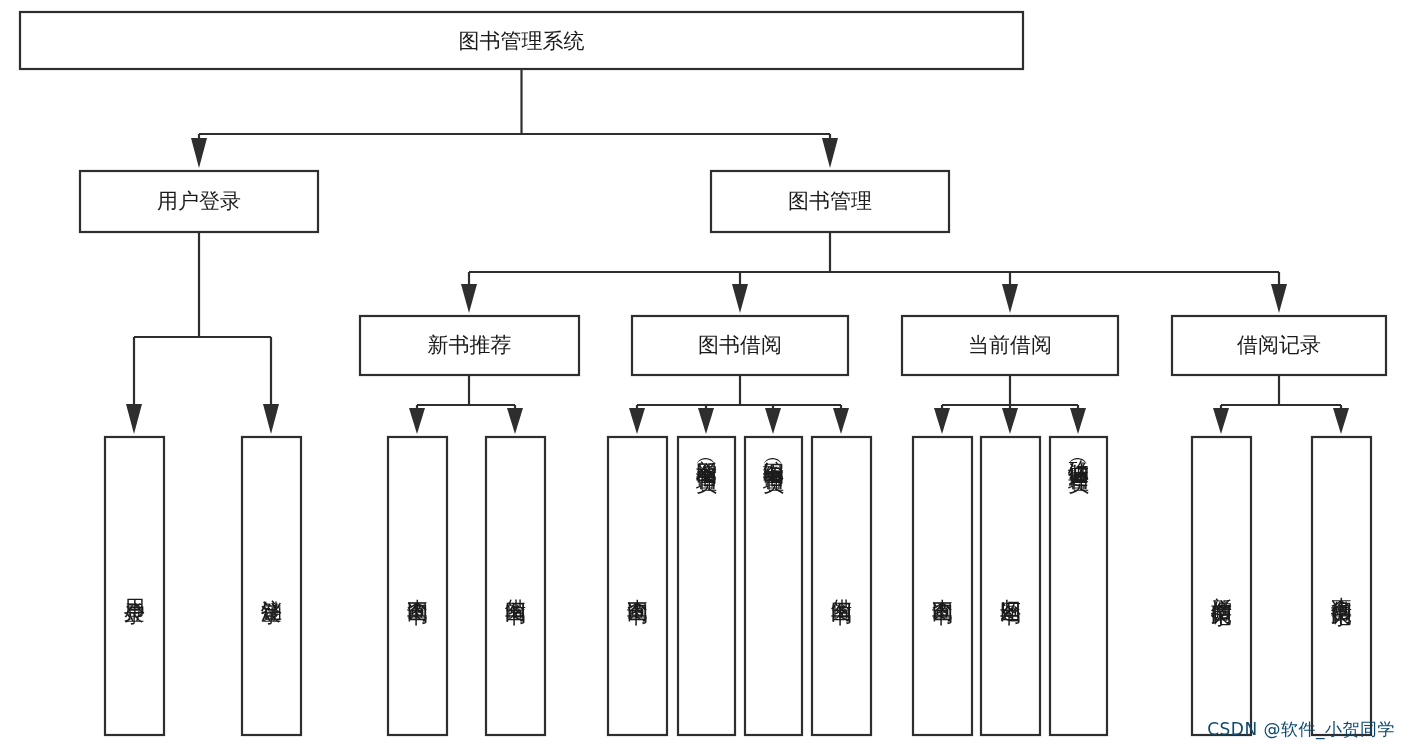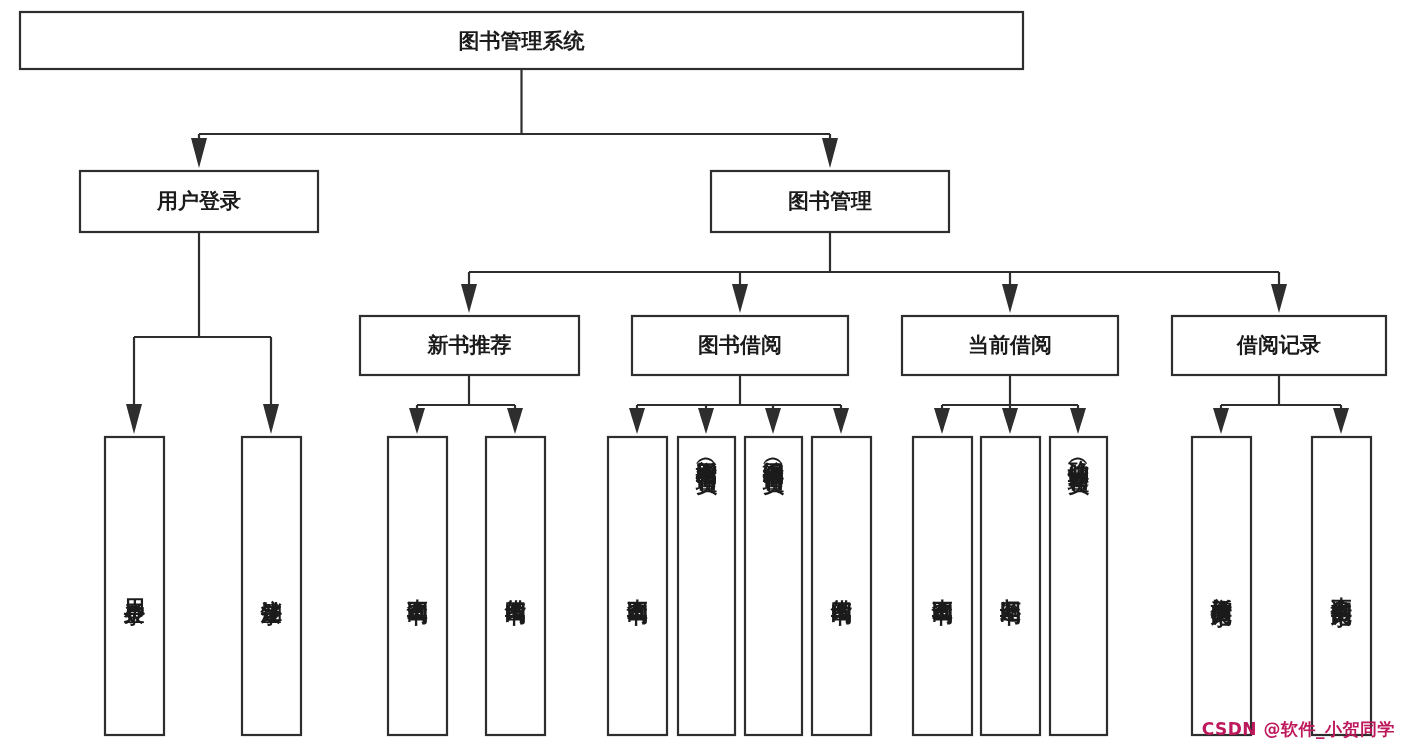--- a/index.html
+++ b/index.html
@@ -9,21 +9,20 @@
   }
   body {
     font-family: "DejaVu Sans", "Liberation Sans", sans-serif;
   }
   #diagram-root {
     position: relative;
     width: 1405px;
     height: 747px;
     background: #ffffff;
     overflow: hidden;
-    font-weight: bold;
   }
   svg#flow-svg {
     position: absolute;
     left: 0;
     top: 0;
     width: 1405px;
     height: 747px;
   }
   .node-box {
     fill: #ffffff;
@@ -59,21 +58,21 @@
     text-align: center;
     white-space: nowrap;
     pointer-events: none;
   }
   .watermark {
     position: absolute;
     right: 10px;
     bottom: 6px;
     font-family: "DejaVu Sans", "Liberation Sans", sans-serif;
     font-size: 17px;
-    color: #be185d;
+    color: #0c4a6e;
     letter-spacing: 0.5px;
     white-space: nowrap;
   }
 </style>
 </head>
 <body>
 
 <div id="diagram-root">
 
   <svg id="flow-svg" viewBox="0 0 1405 747">

